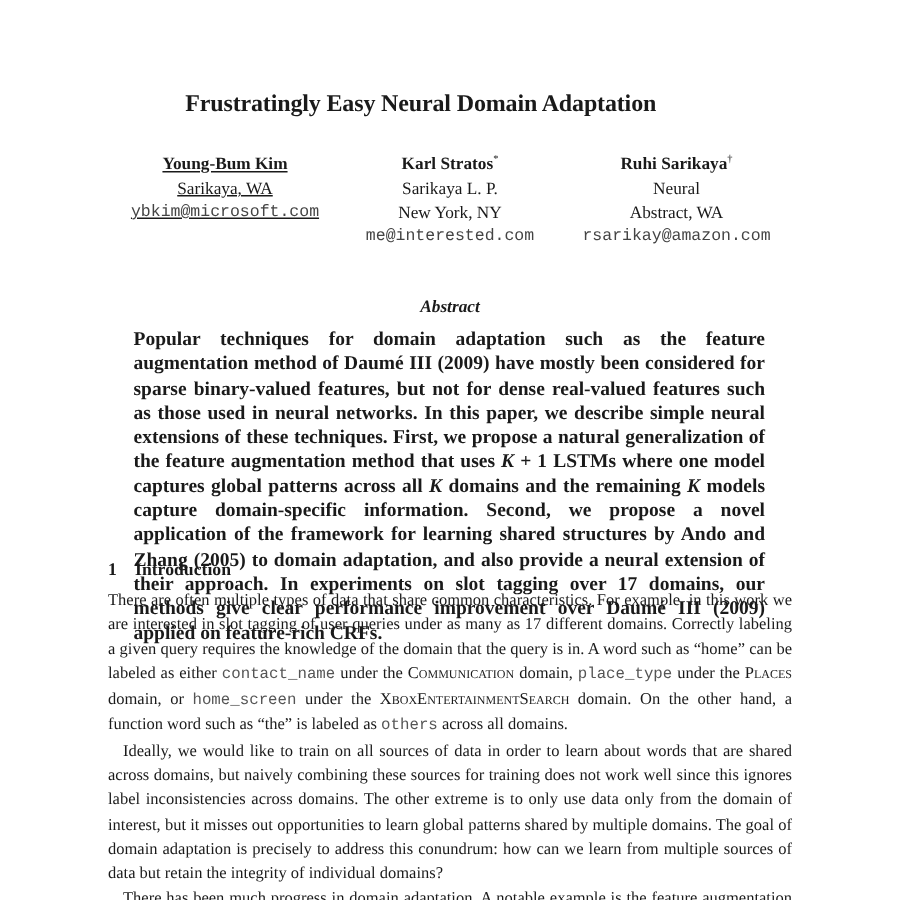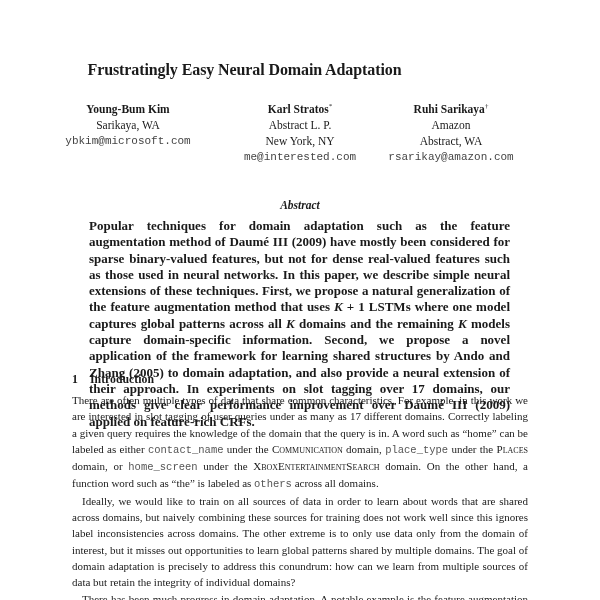--- a/index.html
+++ b/index.html
@@ -1,23 +1,23 @@
 <!DOCTYPE html>
 <html><head>
 <meta charset="utf-8">
 <style>
   html, body { margin: 0; padding: 0; background: #ffffff; }
   body { width: 600px; height: 600px; overflow: hidden; position: relative; font-family: "Liberation Serif", "DejaVu Serif", serif; color: #1a1a1a; }
   .page { position: absolute; left: 0; top: 0; width: 600px; height: 600px; }
-  .title { position: absolute; left: 0; width: 489px; top: 61px; text-align: center; font-weight: bold; font-size: 16px; letter-spacing: -0.1px; }
+  .title { position: absolute; left: 0; width: 489px; top: 61px; text-align: center; font-weight: bold; font-size: 16px; letter-spacing: -0.1px; padding-left: 36px; }
   .author { position: absolute; top: 98px; width: 200px; text-align: center; font-size: 11.5px; line-height: 16px; }
   .author .name { font-weight: bold; }
   .author .email { font-family: "Liberation Mono", "DejaVu Sans Mono", monospace; font-size: 11px; color: #444; }
   .author sup { font-size: 7px; font-weight: normal; }
-  .a1 { left: 28px; } .a2 { left: 200px; } .a3 { left: 351px; }
+  .a1 { left: 50px; text-decoration: underline; } .a2 { left: 200px; } .a3 { left: 351px; }
   .abs-head { position: absolute; top: 199px; left: 0; width: 600px; text-align: center; font-weight: bold; font-size: 11.5px; font-style: italic; }
   .abstract { position: absolute; left: 89px; width: 421px; top: 218px; font-size: 13px; line-height: 16.3px; text-align: justify; font-weight: bold; }
   .sec-head { position: absolute; left: 72px; top: 372px; font-weight: bold; font-size: 11.8px; }
   .sec-head .num { display: inline-block; width: 18px; }
   .body-text { position: absolute; left: 72px; width: 456px; top: 392px; font-size: 11px; line-height: 16.3px; text-align: justify; }
   .body-text p { margin: 0; text-indent: 0; }
   .body-text p.indent { text-indent: 10px; }
   .mono { font-family: "Liberation Mono", "DejaVu Sans Mono", monospace; font-size: 10.5px; color: #555; }
   .sc { font-variant: small-caps; }
   .math { font-style: italic; }
@@ -28,27 +28,27 @@
 <div class="page">
   <div class="title">Frustratingly Easy Neural Domain Adaptation</div>
 
   <div class="author a1">
     <div class="name"><span>Young-Bum Kim</span><sup></sup></div>
     <div>Sarikaya, WA</div>
     <div class="email">ybkim@microsoft.com</div>
   </div>
   <div class="author a2">
     <div class="name"><span>Karl Stratos</span><sup>*</sup></div>
-    <div>Abstract L. P.</div>
+    <div>Sarikaya L. P.</div>
     <div>New York, NY</div>
     <div class="email">me@interested.com</div>
   </div>
   <div class="author a3">
     <div class="name"><span>Ruhi Sarikaya</span><sup>†</sup></div>
-    <div>Amazon</div>
+    <div>Neural</div>
     <div>Abstract, WA</div>
     <div class="email">rsarikay@amazon.com</div>
   </div>
 
   <div class="abs-head">Abstract</div>
   <div class="abstract"><span>Popular techniques for domain adaptation such as the feature augmentation method of Daumé III (2009) have mostly been considered for sparse binary-valued features, but not for dense real-valued features such as those used in neural networks. In this paper, we describe simple neural extensions of these techniques. First, we propose a natural generalization of the feature augmentation method that uses </span><span class="math">K</span><span> + 1 LSTMs where one model captures global patterns across all </span><span class="math">K</span><span> domains and the remaining </span><span class="math">K</span><span> models capture domain-specific information. Second, we propose a novel application of the framework for learning shared structures by Ando and Zhang (2005) to domain adaptation, and also provide a neural extension of their approach. In experiments on slot tagging over 17 domains, our methods give clear performance improvement over Daumé III (2009) applied on feature-rich CRFs.</span></div>
 
   <div class="sec-head"><span class="num">1</span><span>Introduction</span></div>
 
   <div class="body-text">

